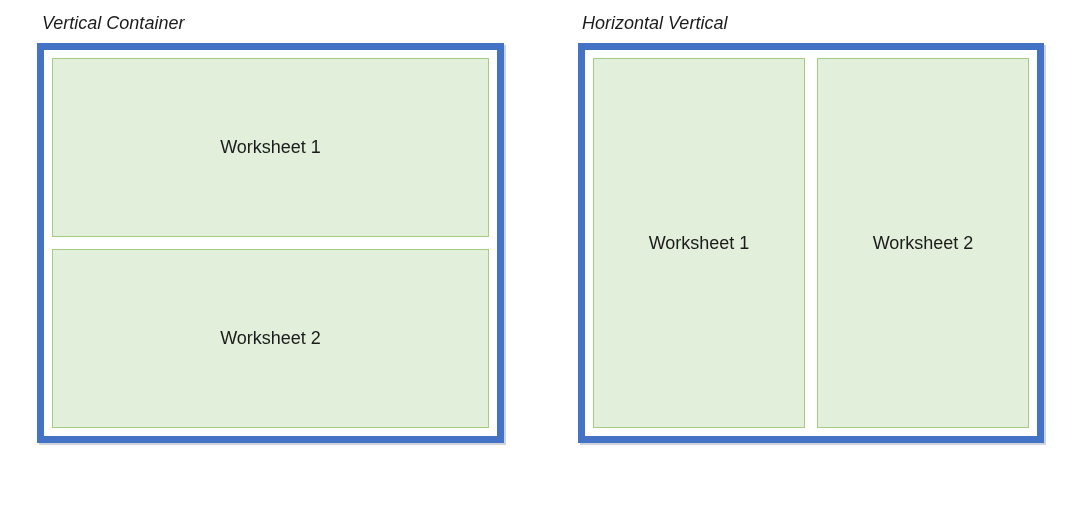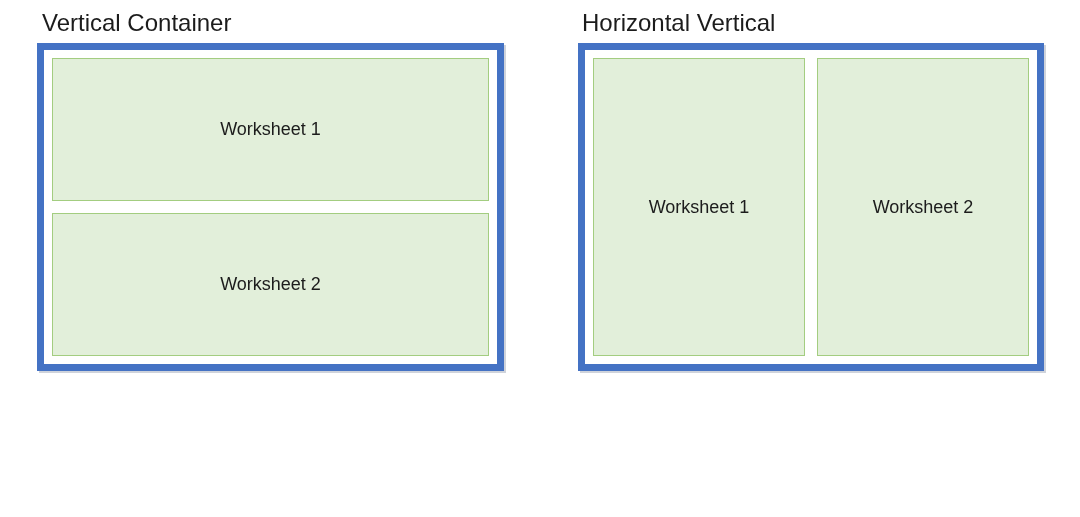--- a/index.html
+++ b/index.html
@@ -8,29 +8,30 @@
     height: 517px;
     position: relative;
     overflow: hidden;
     background: var(--background, #ffffff);
     font-family: "Liberation Sans", sans-serif;
     color: var(--text, #1c1c1c);
   }
   .fig-title {
     position: absolute;
     top: 12px;
-    font-size: 24px;
+    font-size: 18px;
     line-height: 22px;
     white-space: nowrap;
     color: var(--text, #1c1c1c);
+    font-style: italic;
   }
   .container {
     position: absolute;
     top: 43px;
-    height: 328px;
+    height: 400px;
     box-sizing: border-box;
     background: #ffffff;
     border: 7px solid var(--container-border, #4472c4);
     box-shadow: 2px 2px 0 rgba(130, 140, 160, 0.38);
     display: flex;
     padding: 8px;
     gap: 12px;
   }
   .container.vertical { flex-direction: column; }
   .container.horizontal { flex-direction: row; }

